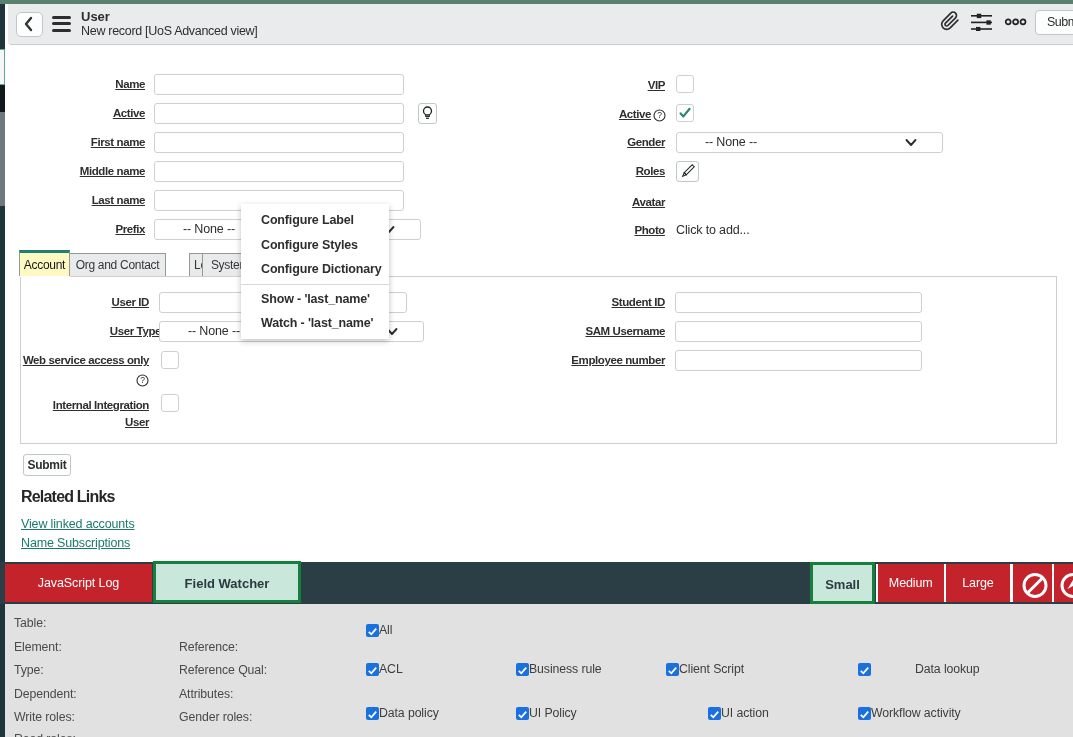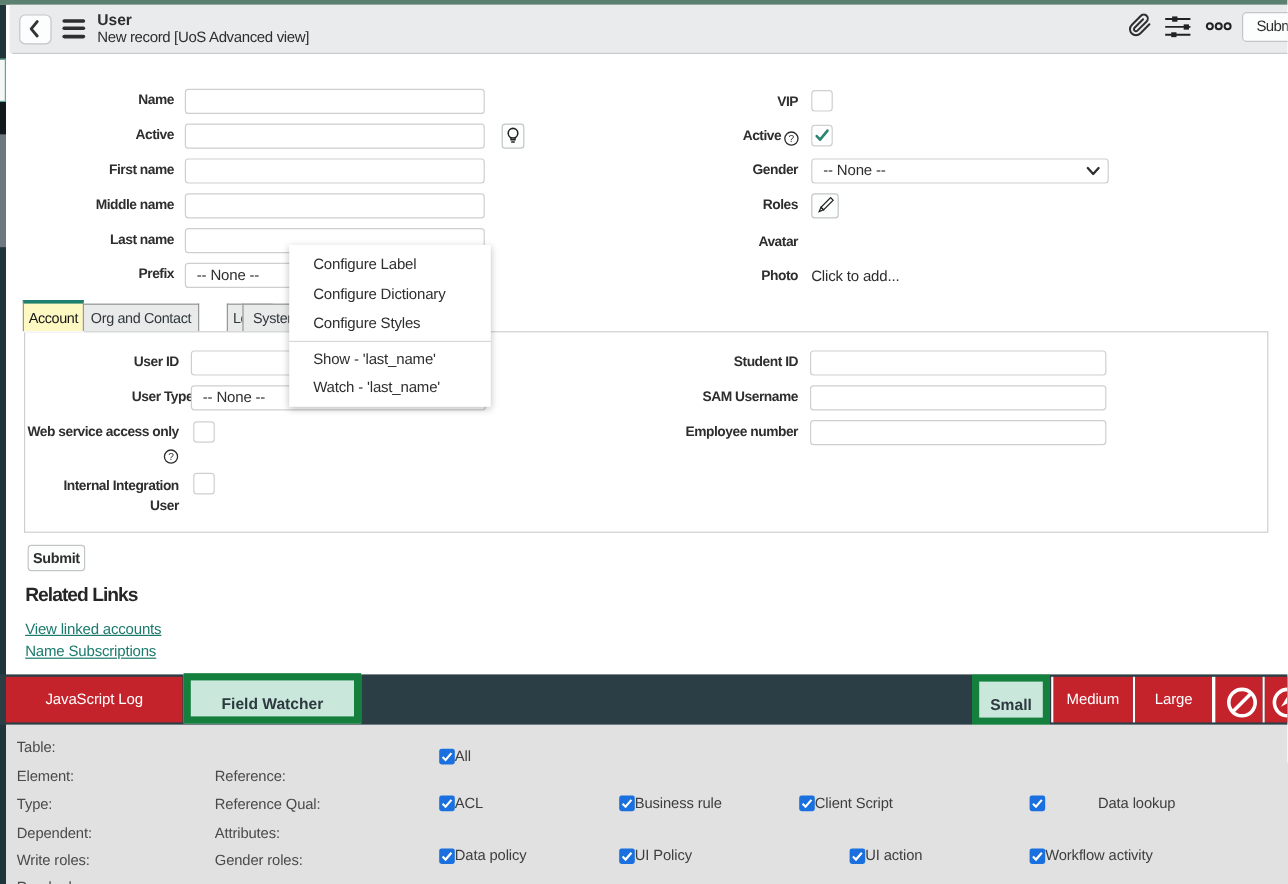--- a/index.html
+++ b/index.html
@@ -1,33 +1,33 @@
 <!DOCTYPE html>
 <html><head>
 <meta charset="utf-8">
 <style>
   html,body{margin:0;padding:0;}
   #canvas{position:relative;width:1073px;height:737px;overflow:hidden;background:#fff;
     font-family:"Liberation Sans",sans-serif;}
   .abs{position:absolute;}
-  .lbl{position:absolute;font-size:11.5px;font-weight:700;letter-spacing:-0.4px;color:#2e2e2e;text-align:right;line-height:13px;}
+  .lbl{position:absolute;font-size:11.5px;font-weight:700;letter-spacing:-0.4px;color:#2e2e2e;text-align:right;line-height:13px;text-decoration:underline;}
   .input{position:absolute;background:#fff;border:1px solid #cdcfd1;border-radius:3px;height:19px;box-sizing:content-box;}
   .select{position:absolute;background:#fff;border:1px solid #cdcfd1;border-radius:3px;height:19px;
-    font-size:12.5px;letter-spacing:-0.15px;color:#2e2e2e;line-height:19px;padding-left:9px;}
+    font-size:12.5px;letter-spacing:-0.15px;color:#2e2e2e;line-height:19px;padding-left:28px;}
   .cb{position:absolute;width:16px;height:16px;background:#fff;border:1px solid #cdcfd1;border-radius:3px;}
   .btn{position:absolute;background:#fcfdfd;border:1px solid #c3c5c7;border-radius:3px;}
   .chev{position:absolute;top:5px;}
   .menuitem{height:24.5px;line-height:24.5px;padding-left:20px;font-size:12.5px;letter-spacing:-0.15px;color:#2e2e2e;}
   .tab{position:absolute;box-sizing:border-box;font-size:12px;letter-spacing:-0.3px;color:#30383c;text-align:center;}
   .wlbl{position:absolute;font-size:12.3px;letter-spacing:-0.1px;color:#4a4a4a;}
   .bcb{position:absolute;width:13px;height:13px;border-radius:2px;background:#1a70de;}
   .bcblbl{position:absolute;font-size:12.3px;letter-spacing:-0.1px;color:#3e3e3e;}
   .redbtn{position:absolute;background:#c5232c;color:#fff;font-size:12.5px;letter-spacing:-0.1px;
     text-align:center;}
-  .mintbtn{position:absolute;background:#c9e7db;border:6px solid #15803d;color:#2c3a40;
+  .mintbtn{position:absolute;background:#c9e7db;border:3px solid #15803d;color:#2c3a40;
     font-weight:700;font-size:13px;text-align:center;box-sizing:border-box;}
 </style>
 </head>
 <body>
 <div id="canvas">
 
   <div class="abs" style="left:0;top:0;width:1073px;height:4px;background:#5b8070;"></div>
 
   <div class="abs" style="left:8px;top:4px;width:1065px;height:40px;background:#e9ebec;border-bottom:1px solid #c9cbcc;"></div>
 
@@ -163,25 +163,25 @@
   <div class="input" style="left:675px;top:292px;width:245px;"></div>
   <div class="input" style="left:675px;top:321px;width:245px;"></div>
   <div class="input" style="left:675px;top:350px;width:245px;"></div>
 
   <div class="btn" style="left:23px;top:454px;width:46px;height:20px;font-size:12px;font-weight:700;letter-spacing:-0.3px;color:#2e2e2e;line-height:20px;text-align:center;">Submit</div>
 
   <div class="abs" style="left:21px;top:488px;font-size:16px;font-weight:700;letter-spacing:-0.8px;color:#262626;">Related Links</div>
   <div class="abs" style="left:21px;top:517px;font-size:12.5px;letter-spacing:-0.15px;color:#1a7a6c;text-decoration:underline;">View linked accounts</div>
   <div class="abs" style="left:21px;top:536px;font-size:12.5px;letter-spacing:-0.15px;color:#1a7a6c;text-decoration:underline;">Name Subscriptions</div>
 
-  <div class="abs" style="left:241px;top:204px;width:168px;height:135px;background:#fff;box-shadow:0 2px 6px rgba(0,0,0,0.25);z-index:30;">
+  <div class="abs" style="left:241px;top:204px;width:148px;height:135px;background:#fff;box-shadow:0 2px 6px rgba(0,0,0,0.25);z-index:30;font-weight:bold;">
     <div style="height:4px;"></div>
     <div class="menuitem">Configure Label</div>
+    <div class="menuitem">Configure Styles</div>
     <div class="menuitem">Configure Dictionary</div>
-    <div class="menuitem">Configure Styles</div>
     <div style="height:5px;position:relative;">
         <div style="position:absolute;top:2px;left:0;width:100%;height:1px;background:#d7d7d7;"></div>
       </div>
     <div class="menuitem">Show - 'last_name'</div>
     <div class="menuitem">Watch - 'last_name'</div>
   </div>
 
   <div class="abs" style="left:0;top:562px;width:1073px;height:42px;background:#2b3e45;"></div>
   <div class="redbtn" style="left:5px;top:563.5px;width:147px;height:38px;line-height:38px;">JavaScript Log</div>
   <div class="mintbtn" style="left:153px;top:561px;width:148px;height:42px;line-height:40px;">Field Watcher</div>

